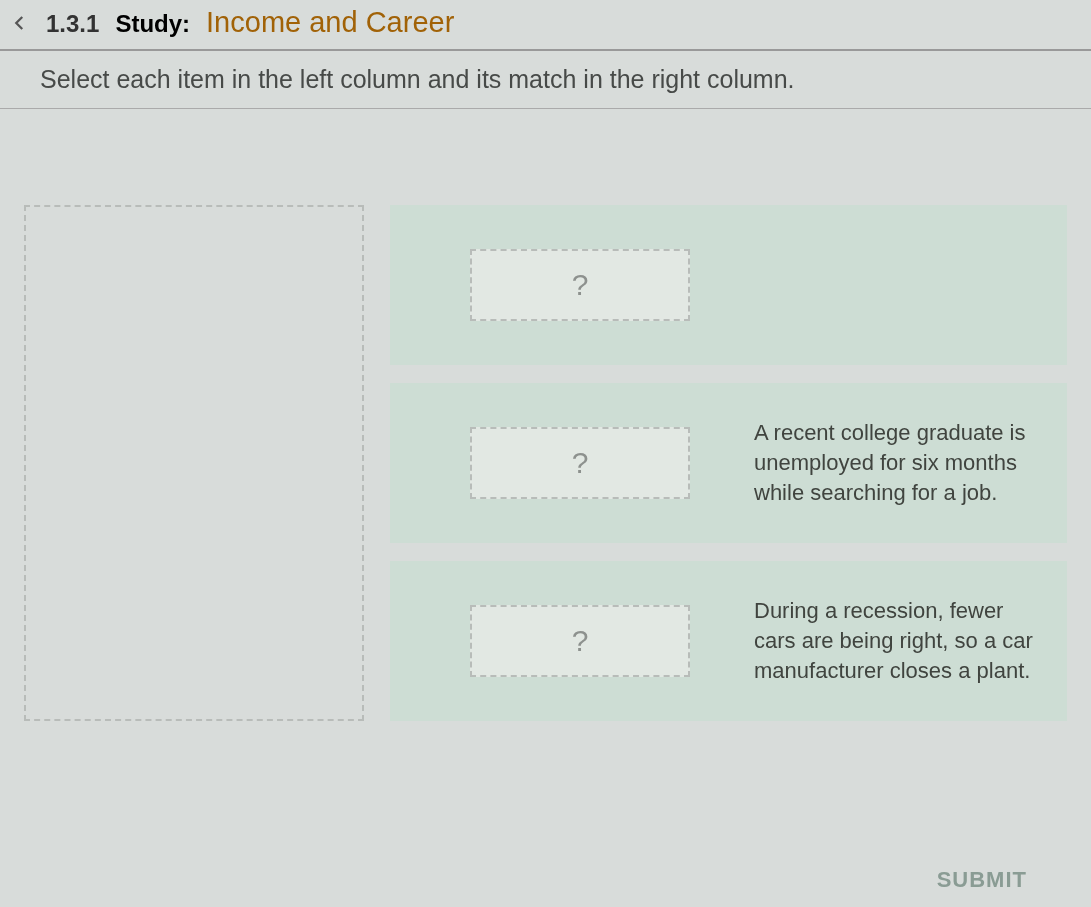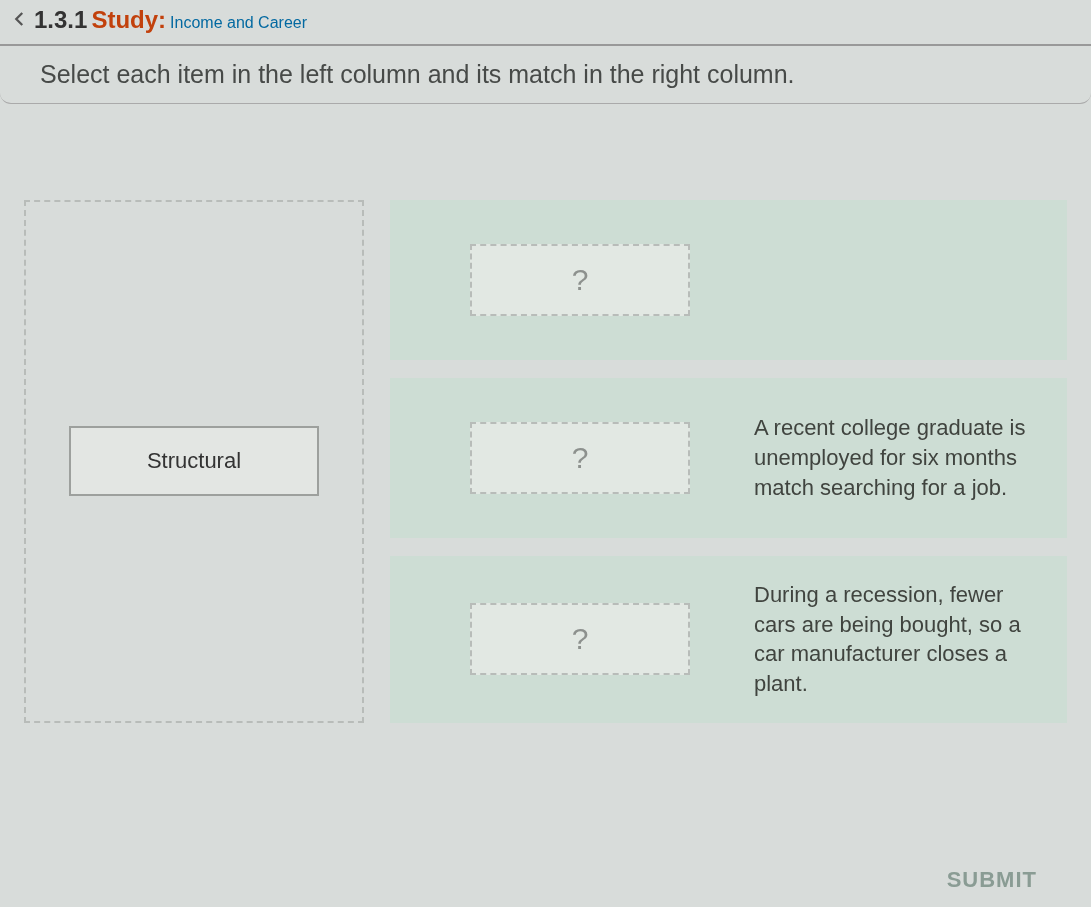--- a/index.html
+++ b/index.html
@@ -9,37 +9,36 @@
     width: 1091px;
     height: 907px;
     overflow: hidden;
     position: relative;
   }
   .header {
     padding: 6px 10px 10px 10px;
     border-bottom: 2px solid #999;
     display: flex;
     align-items: baseline;
-    gap: 4px;
+    gap: 16px;
   }
   .back-arrow {
     width: 20px; height: 20px;
     display: inline-flex;
     align-items: center; justify-content: center;
     color: #555;
   }
   .section-number { font-weight: 700; color: #333; font-size: 24px; }
-  .study-label { font-weight: 700; color: #c2410c; font-size: 24px; }
-  .study-title { color: #0369a1; font-size: 16px; }
+  .study-label { font-weight: 700; color: #000000; font-size: 24px; }
+  .study-title { color: #a16207; font-size: 29px; }
   .instruction {
     padding: 14px 10px 14px 40px;
     font-size: 25px;
     color: #474a48;
     border-bottom: 1px solid #aaa;
-    border-radius: 11px;
   }
   .activity-wrap {
     padding: 40px 0 0 0;
   }
   .activity {
     margin: 56px 24px 0 24px;
     display: flex;
     gap: 26px;
   }
   .left-column {
@@ -92,21 +91,21 @@
   }
   .match-desc {
     flex: 1;
     font-size: 22px;
     color: #40443f;
     line-height: 1.35;
     padding-left: 40px;
   }
   .submit-btn {
     position: absolute;
-    right: 40px;
+    right: 50px;
     bottom: 6px;
     font-size: 22px;
     letter-spacing: 1px;
     color: #8a9c94;
     font-weight: 600;
     background: transparent;
     border: none;
     cursor: pointer;
     padding: 8px 14px;
   }
@@ -124,36 +123,35 @@
   <span class="study-label">Study:</span>
   <span class="study-title">Income and Career</span>
 </div>
 
 <div class="instruction">Select each item in the left column and its match in the right column.</div>
 
 <div class="activity-wrap">
   <div class="activity">
 
     <div class="left-column">
-      <div class="drag-item">Structural</div>
     </div>
 
     <div class="right-column">
 
       <div class="match-row">
         <div class="drop-target">?</div>
       </div>
 
       <div class="match-row">
         <div class="drop-target">?</div>
-        <div class="match-desc">A recent college graduate is unemployed for six months match searching for a job.</div>
+        <div class="match-desc">A recent college graduate is unemployed for six months while searching for a job.</div>
       </div>
 
       <div class="match-row">
         <div class="drop-target">?</div>
-        <div class="match-desc">During a recession, fewer cars are being bought, so a car manufacturer closes a plant.</div>
+        <div class="match-desc">During a recession, fewer cars are being right, so a car manufacturer closes a plant.</div>
       </div>
 
     </div>
   </div>
 </div>
 
 <button class="submit-btn">SUBMIT</button>
 
 </body></html>

